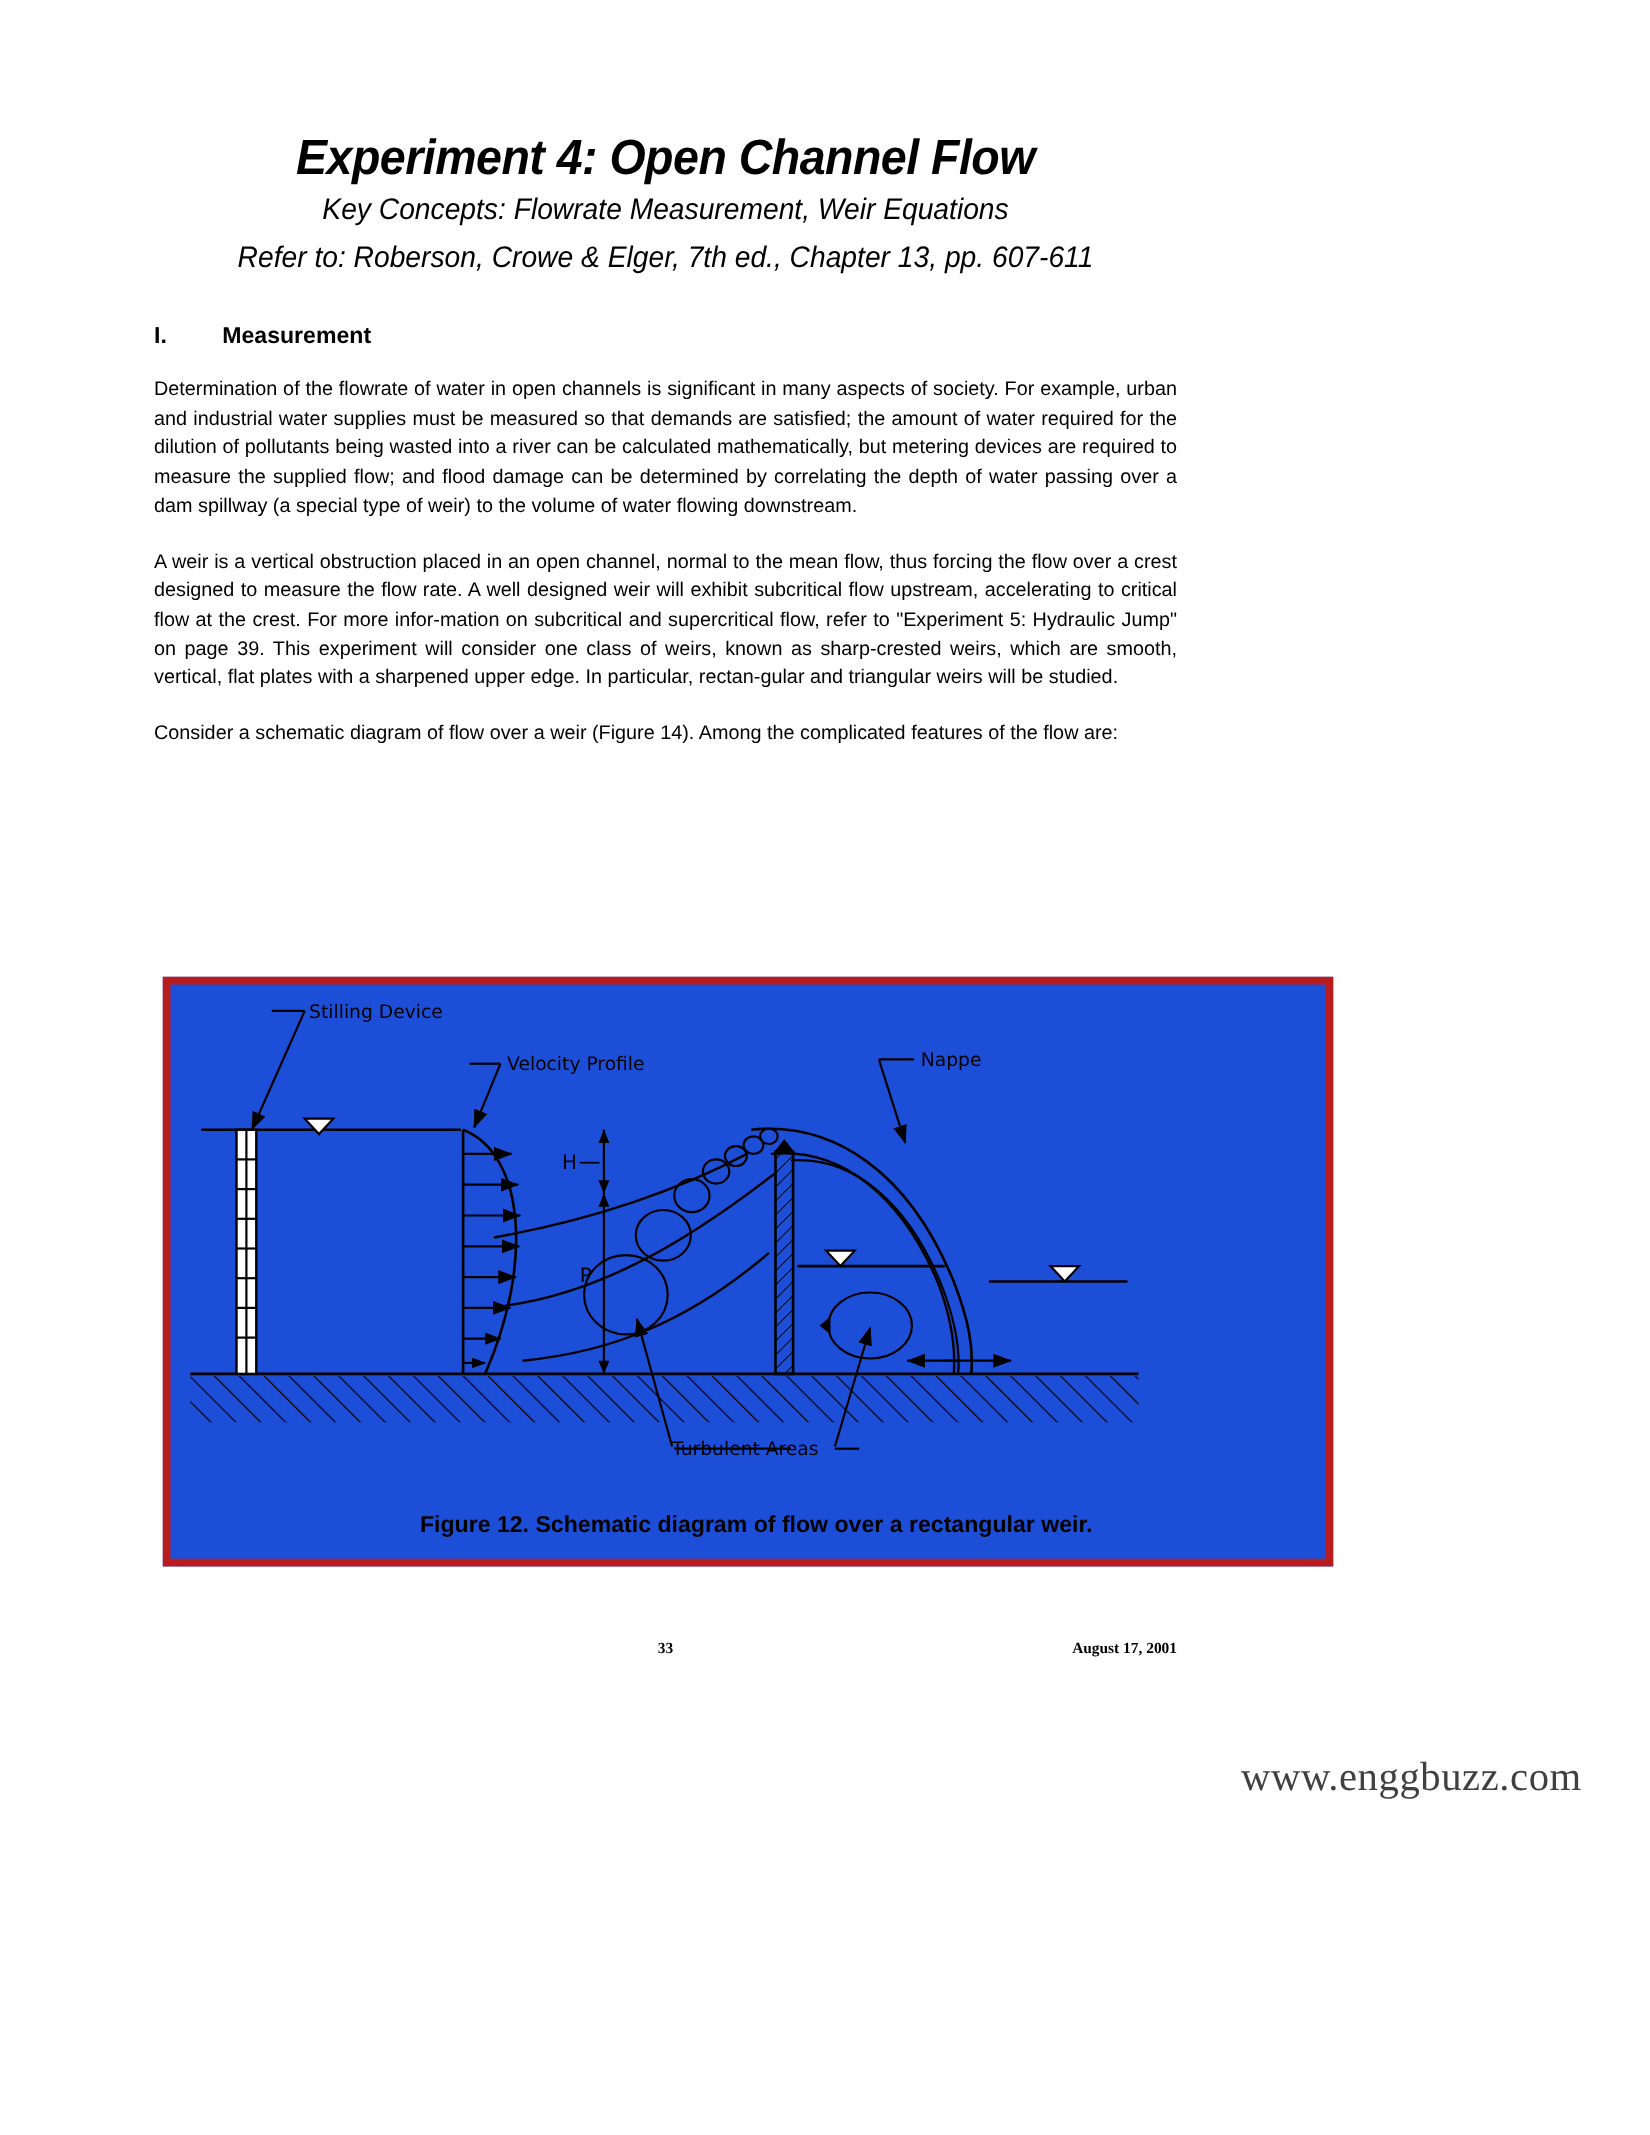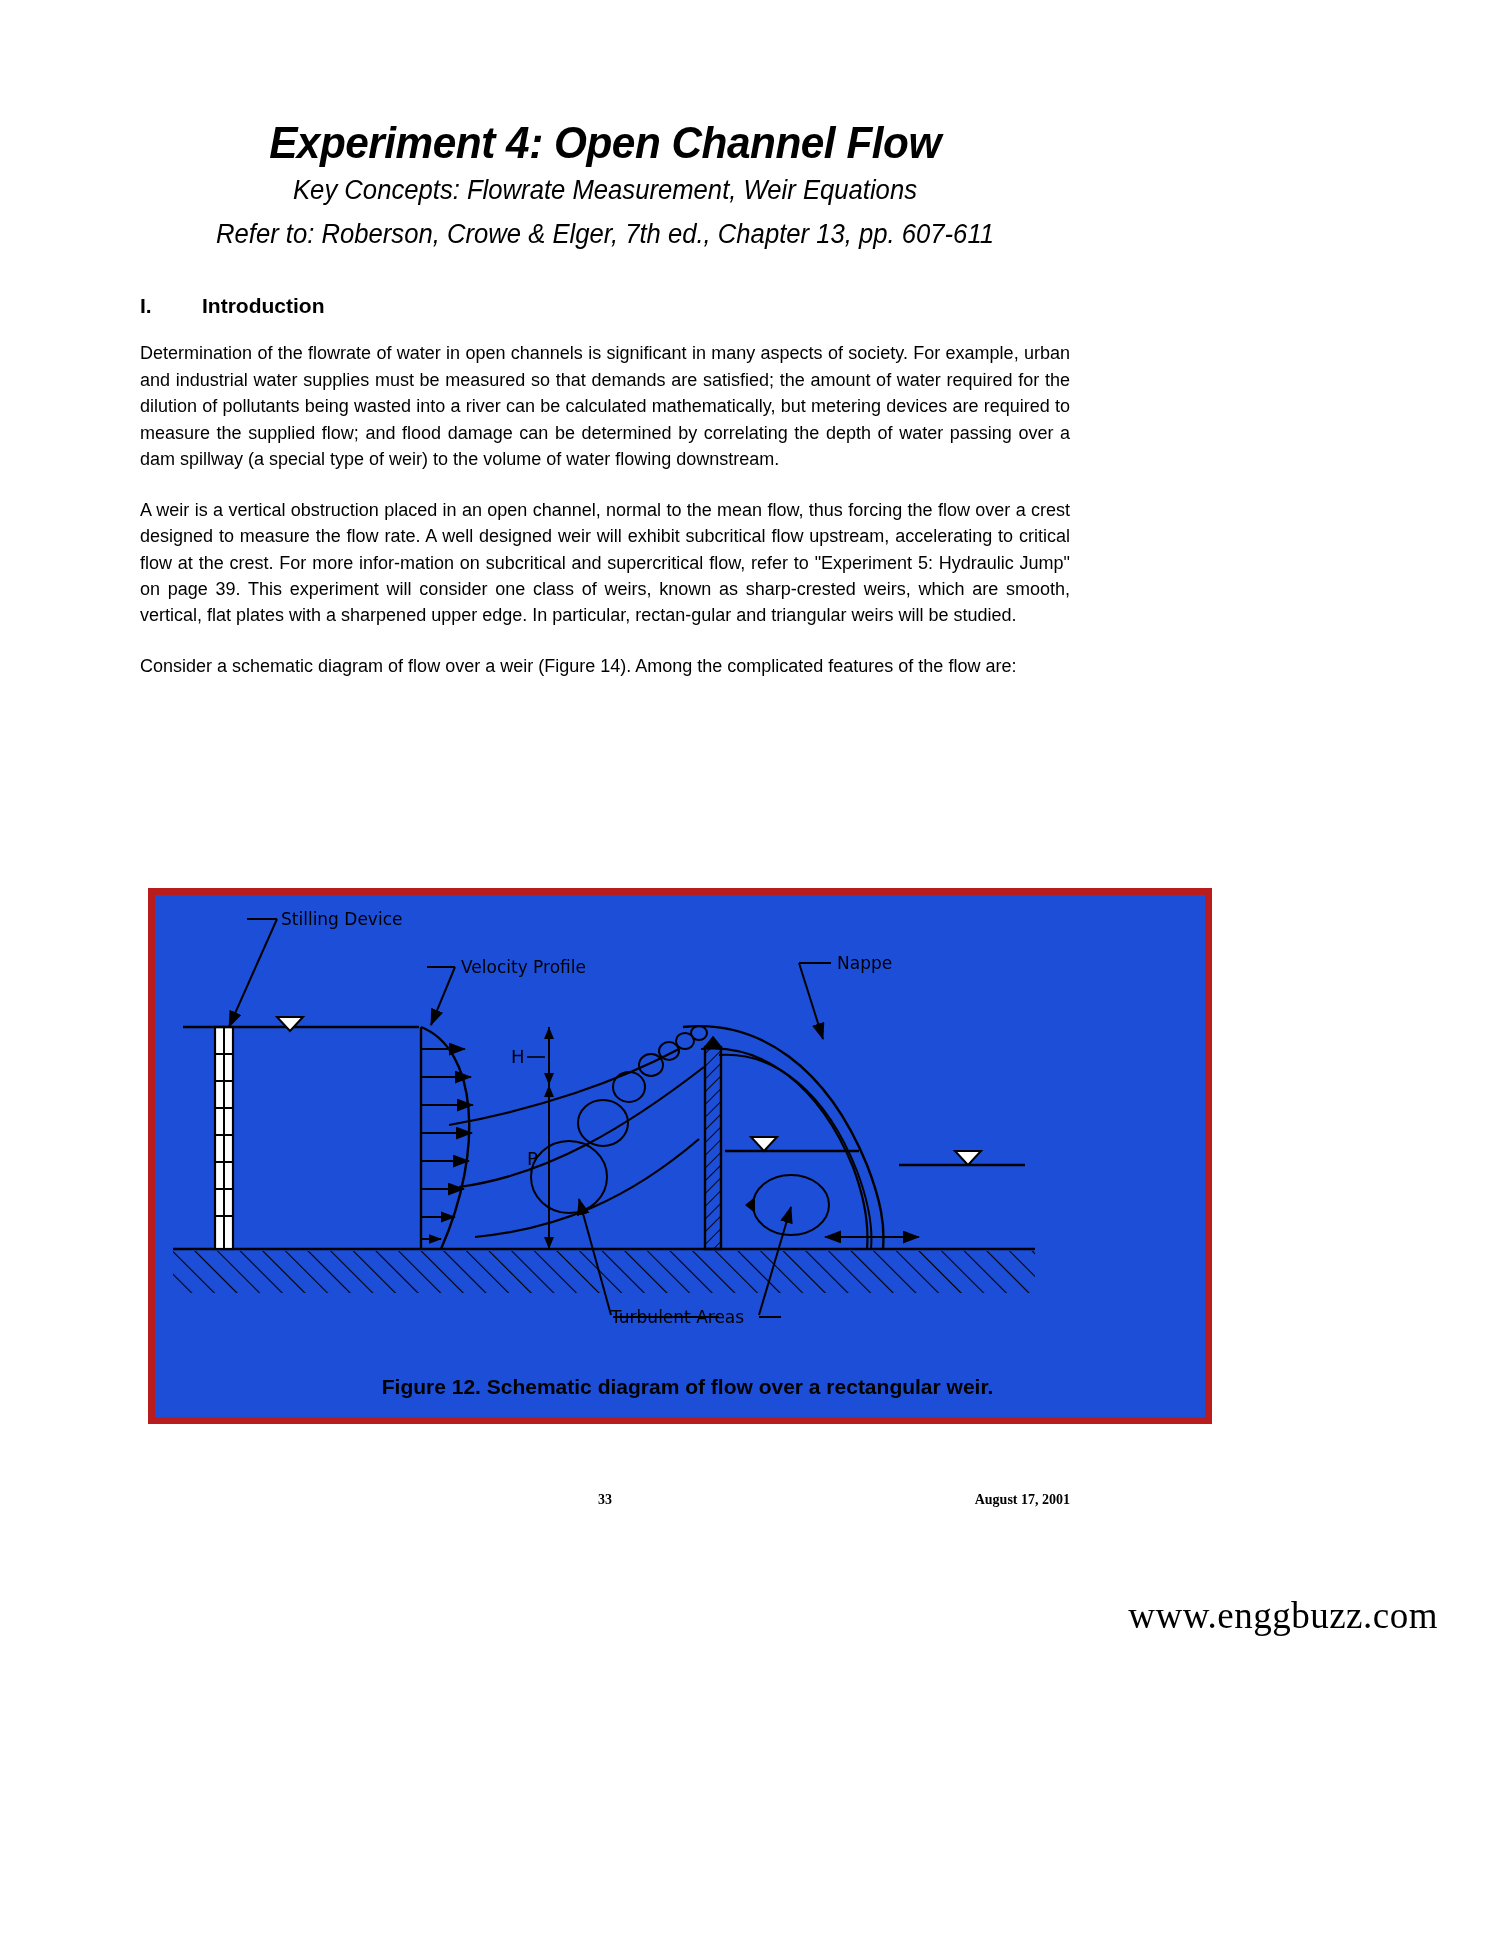--- a/index.html
+++ b/index.html
@@ -144,38 +144,38 @@
     right: 0; top: 0;
     text-align: center;
   }
 
   .watermark {
     position: absolute;
     right: 62px;
     top: 1594px;
     font-family: "Liberation Serif", serif;
     font-size: 37px;
-    color: #000000;
+    color: #404040;
     letter-spacing: 0.5px;
   }
 </style>
 </head>
 <body>
 
 <div class="page">
 
   <div class="content">
 
     <h1 class="doc-title">Experiment 4: Open Channel Flow</h1>
     <div class="doc-subtitle">Key Concepts: Flowrate Measurement, Weir Equations</div>
     <div class="doc-reference">Refer to: Roberson, Crowe &amp; Elger, 7th ed., Chapter 13, pp. 607-611</div>
 
     <div class="section-heading">
       <span class="section-num">I.</span>
-      <span class="section-label">Introduction</span>
+      <span class="section-label">Measurement</span>
     </div>
 
     <p class="body">Determination of the flowrate of water in open channels is significant in many aspects of society. For example, urban and industrial water supplies must be measured so that demands are satisfied; the amount of water required for the dilution of pollutants being wasted into a river can be calculated mathematically, but metering devices are required to measure the supplied flow; and flood damage can be determined by correlating the depth of water passing over a dam spillway (a special type of weir) to the volume of water flowing downstream.</p>
 
     <p class="body"><span>A </span><span class="b">weir</span><span> is a vertical obstruction placed in an open channel, normal to the mean flow, thus forcing the flow over a crest designed to measure the flow rate. A well designed weir will exhibit subcritical flow upstream, accelerating to critical flow at the crest. For more infor-mation on subcritical and supercritical flow, refer to "Experiment 5: Hydraulic Jump" on page 39. This experiment will consider one class of weirs, known as </span><span class="i">sharp-crested weirs</span><span>, which are smooth, vertical, flat plates with a sharpened upper edge. In particular, rectan-gular and triangular weirs will be studied.</span></p>
 
     <p class="body">Consider a schematic diagram of flow over a weir (Figure 14). Among the complicated features of the flow are:</p>
 
   </div>
 

